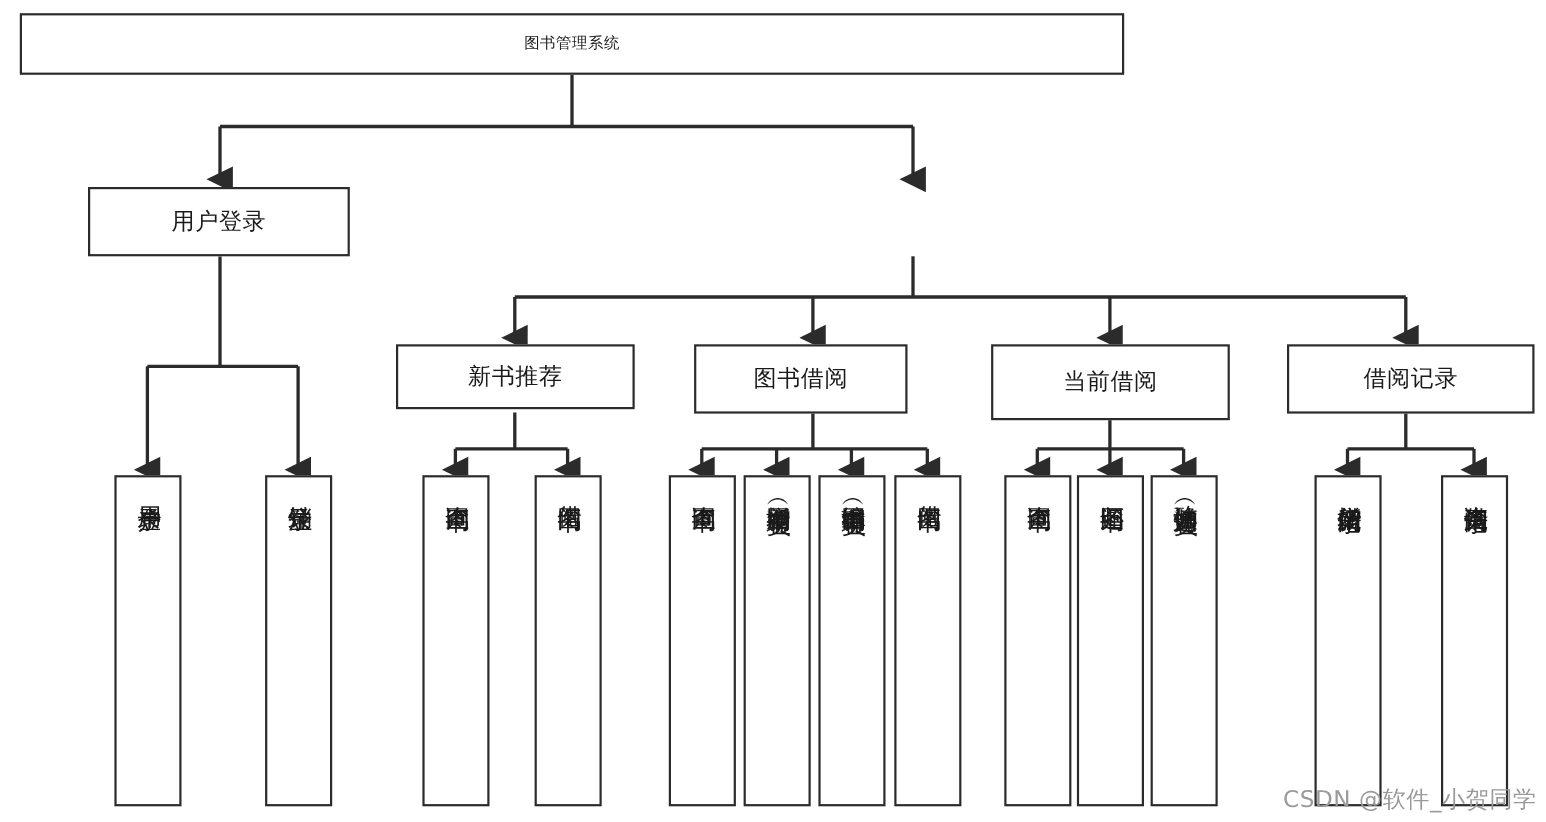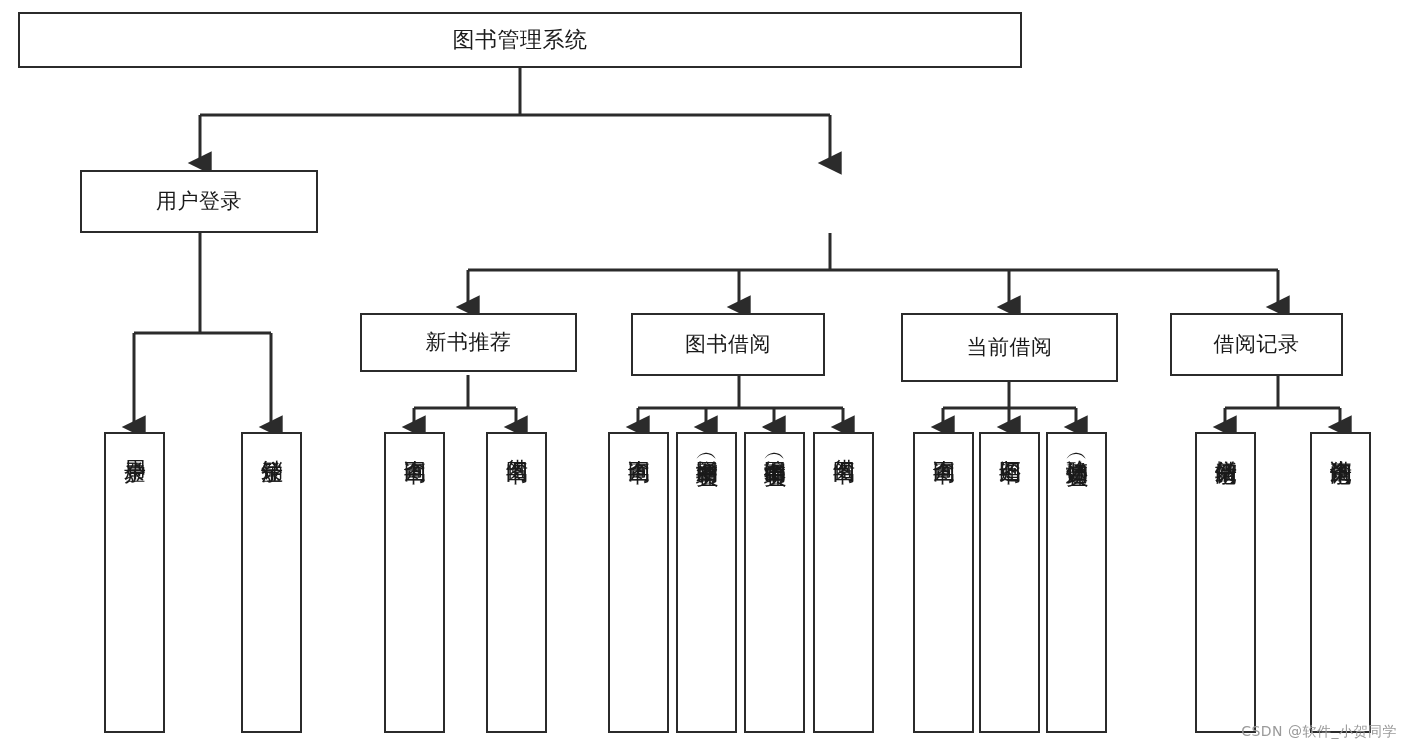--- a/index.html
+++ b/index.html
@@ -36,21 +36,21 @@
     justify-content: center;
     color: #1a1a1a;
   }
   .node .label {
     display: block;
     text-align: center;
     line-height: 1.18;
     letter-spacing: 0.5px;
   }
   .node-root .label {
-    font-size: 22px;
+    font-size: 14px;
   }
   .node-branch .label {
     font-size: 21px;
   }
   .node-leaf {
     padding: 8px 0;
     align-items: flex-start;
   }
   .node-leaf .label {
     writing-mode: vertical-rl;
@@ -59,21 +59,21 @@
     line-height: 1.22;
     letter-spacing: 1px;
     height: auto;
     max-height: 100%;
     white-space: nowrap;
   }
   #watermark {
     position: absolute;
     right: 8px;
     bottom: 6px;
-    font-size: 14px;
+    font-size: 21px;
     color: #9a9a9a;
     letter-spacing: 0.5px;
     white-space: nowrap;
     font-family: "DejaVu Sans", "Liberation Sans", sans-serif;
     text-align: center;
   }
 </style>
 </head>
 <body>
 
@@ -139,21 +139,21 @@
 
   <div class="node node-branch" style="left:360px; top:313px; width:217px; height:59px;">
     <span class="label">新书推荐</span>
   </div>
   <div class="node node-branch" style="left:631px; top:313px; width:194px; height:63px;">
     <span class="label">图书借阅</span>
   </div>
   <div class="node node-branch" style="left:901px; top:313px; width:217px; height:69px;">
     <span class="label">当前借阅</span>
   </div>
-  <div class="node node-branch" style="left:1170px; top:313px; width:173px; height:63px;">
+  <div class="node node-branch" style="left:1170px; top:313px; width:225px; height:63px;">
     <span class="label">借阅记录</span>
   </div>
 
   <div class="node node-leaf" style="left:104px; top:432px; width:61px; height:301px;">
     <span class="label">用户登录</span>
   </div>
   <div class="node node-leaf" style="left:241px; top:432px; width:61px; height:301px;">
     <span class="label">注销登录</span>
   </div>
 

